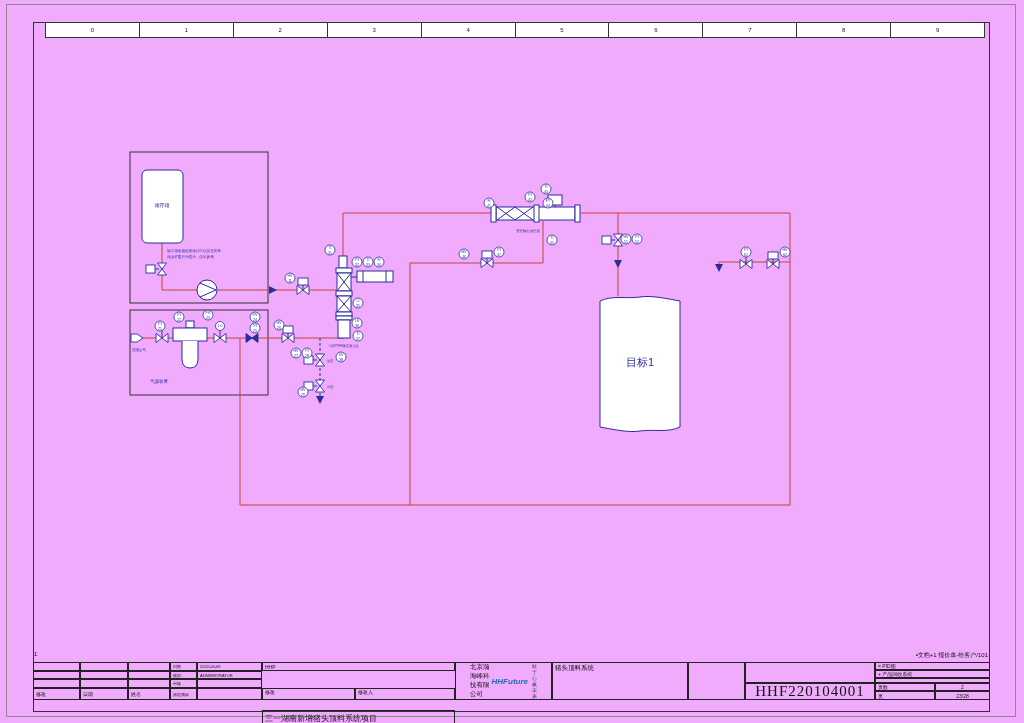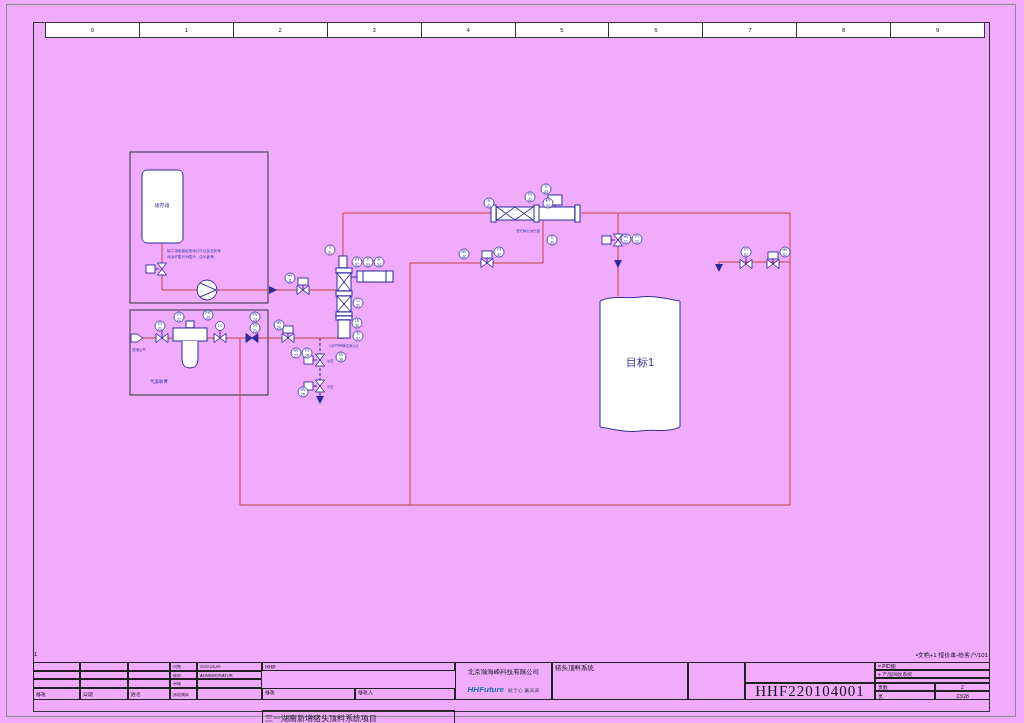--- a/index.html
+++ b/index.html
@@ -24,21 +24,21 @@
   .tb{position:absolute;box-sizing:border-box;border:1px solid #222;color:#111;
       display:flex;align-items:center;padding:0 2px;overflow:hidden;background:transparent;}
   .tb-xs{font-size:4px;}
   .tb-s{font-size:5px;}
   .tb-m{font-size:6.5px;}
   .tb-name{font-size:8px;}
   .tb-num{font-family:"Liberation Serif",serif;font-size:15px;letter-spacing:1px;
       justify-content:center;}
   .tb-top{align-items:flex-start;padding-top:1px;}
   .center{justify-content:center;}
-  #tb-company-cell{flex-direction:column;justify-content:space-around;align-items:center;padding:1px 3px;}
+  #tb-company-cell{justify-content:space-around;align-items:center;padding:1px 14px;}
   #tb-logo-row{display:flex;align-items:center;gap:4px;}
   #tb-logo{font-style:italic;font-weight:bold;font-size:8px;color:#1a6fb0;}
   #tb-slogan{font-size:5px;color:#445;}
   #doc-ref{position:absolute;left:700px;top:651px;width:288px;height:9px;font-size:6px;
       color:#111;text-align:right;}
   #sheet-marker{position:absolute;left:34px;top:651px;font-size:6px;color:#111;}
 </style>
 </head>
 <body>
 

